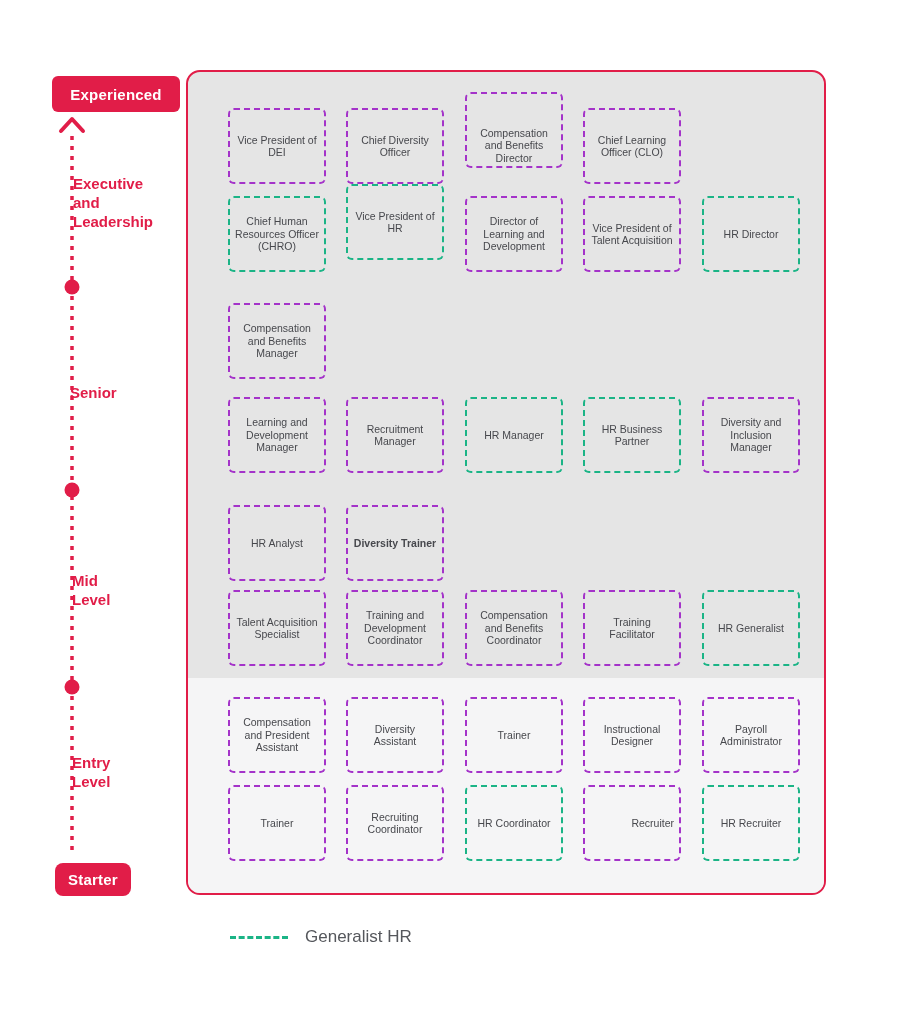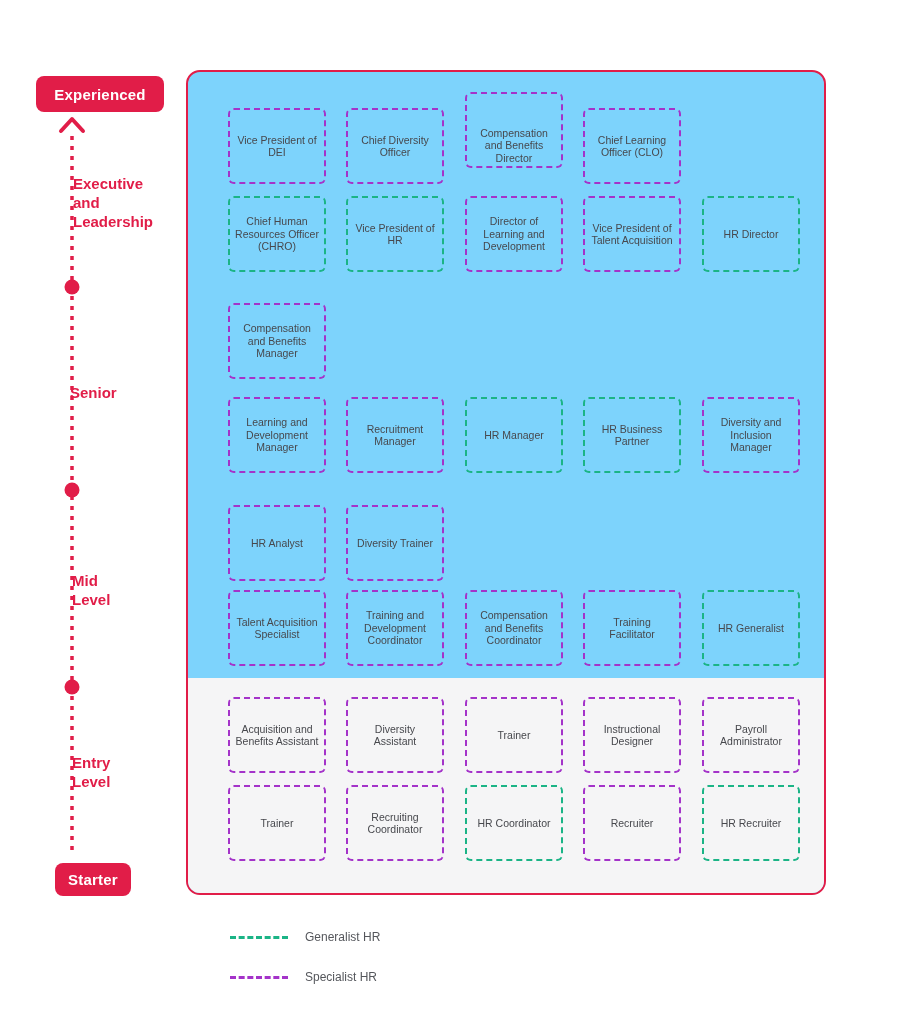--- a/index.html
+++ b/index.html
@@ -14,56 +14,56 @@
     --band:#F5F5F6;
     --boxtext:#47484D;
     --legendtext:#55575C;
   }
   
   .badge{
     position:absolute;background:var(--accent);color:#fff;font-weight:bold;
     font-size:15px;display:flex;align-items:center;justify-content:center;
     border-radius:8px;letter-spacing:.2px;
   }
-  #badge-experienced{left:36px;top:76px;width:128px;height:36px;}
+  #badge-experienced{left:52px;top:76px;width:128px;height:36px;border-radius:6px;}
   #badge-starter{left:55px;top:863px;width:76px;height:33px;}
   .axis-svg{position:absolute;left:0;top:0;pointer-events:none;}
   .level-label{
     position:absolute;color:var(--accent);font-weight:bold;font-size:15px;
     text-align:left;line-height:19px;white-space:pre-line;
   }
   #label-executive{left:73px;top:174px;width:120px;}
   #label-senior{left:70px;top:383px;width:100px;}
   #label-mid{left:72px;top:571px;width:100px;}
   #label-entry{left:72px;top:753px;width:100px;}
   
   .panel{
     position:absolute;left:186px;top:70px;width:636px;height:821px;
-    border:2.5px solid var(--accent);border-radius:14px;background:#7dd3fc;
+    border:2.5px solid var(--accent);border-radius:14px;background:#e5e5e5;
     overflow:hidden;
   }
   .entry-band{
     position:absolute;left:0;right:0;top:606px;bottom:0;background:var(--band);
   }
   .role-box{
     position:absolute;width:84px;height:68px;border-radius:6px;
     border:2.5px dashed var(--specialist);
     display:flex;align-items:center;justify-content:center;text-align:center;
     font-size:10.5px;line-height:12.5px;color:var(--boxtext);
     padding:2px 5px;box-sizing:content-box;background:transparent;
   }
   .role-box.generalist{border-color:var(--generalist);}
   .role-box.specialist{border-color:var(--specialist);}
   
   .legend{position:absolute;left:230px;top:921px;}
   .legend-item{display:flex;align-items:center;height:32px;margin-bottom:8px;}
   .legend-dash{width:58px;height:0;border-top:3.5px dashed var(--specialist);}
   .legend-dash.generalist{border-top-color:var(--generalist);}
   .legend-dash.specialist{border-top-color:var(--specialist);}
-  .legend-text{margin-left:17px;font-size:12px;color:var(--legendtext);}
+  .legend-text{margin-left:17px;font-size:17px;color:var(--legendtext);}
 </style>
 </head>
 <body>
 
 <div class="badge" id="badge-experienced">Experienced</div>
 
 <svg class="axis-svg" width="909" height="1024" viewBox="0 0 909 1024">
   <polyline points="61,131 72,119 83,131" fill="none" stroke="#E11D48" stroke-width="4" stroke-linecap="round" stroke-linejoin="round"></polyline>
   <line x1="72" y1="136" x2="72" y2="851" stroke="#E11D48" stroke-width="3.5" stroke-dasharray="4 6"></line>
   <circle cx="72" cy="287" r="7.5" fill="#E11D48"></circle>
@@ -93,21 +93,21 @@
       </div>
       <div class="role-box specialist" style="left: 277px; top: 20px; align-items: flex-end;">
         <span>Compensation and Benefits Director</span>
       </div>
       <div class="role-box specialist" style="left: 395px; top: 36px;">
         <span>Chief Learning Officer (CLO)</span>
       </div>
       <div class="role-box generalist" style="left: 40px; top: 124px;">
         <span>Chief Human Resources Officer (CHRO)</span>
       </div>
-      <div class="role-box generalist" style="left: 158px; top: 124px;">
+      <div class="role-box generalist" style="left: 158px; top: 112px;">
         <span>Vice President of HR</span>
       </div>
       <div class="role-box specialist" style="left: 277px; top: 124px;">
         <span>Director of Learning and Development</span>
       </div>
       <div class="role-box specialist" style="left: 395px; top: 124px;">
         <span>Vice President of Talent Acquisition</span>
       </div>
       <div class="role-box generalist" style="left: 514px; top: 124px;">
         <span>HR Director</span>
@@ -126,40 +126,40 @@
       </div>
       <div class="role-box generalist" style="left: 395px; top: 325px;">
         <span>HR Business Partner</span>
       </div>
       <div class="role-box specialist" style="left: 514px; top: 325px;">
         <span>Diversity and Inclusion Manager</span>
       </div>
       <div class="role-box specialist" style="left: 40px; top: 433px;">
         <span>HR Analyst</span>
       </div>
-      <div class="role-box specialist" style="left: 158px; top: 433px;">
+      <div class="role-box specialist" style="left: 158px; top: 433px; font-weight: bold;">
         <span>Diversity Trainer</span>
       </div>
       <div class="role-box specialist" style="left: 40px; top: 518px;">
         <span>Talent Acquisition Specialist</span>
       </div>
       <div class="role-box specialist" style="left: 158px; top: 518px;">
         <span>Training and Development Coordinator</span>
       </div>
       <div class="role-box specialist" style="left: 277px; top: 518px;">
         <span>Compensation and Benefits Coordinator</span>
       </div>
       <div class="role-box specialist" style="left: 395px; top: 518px;">
         <span>Training Facilitator</span>
       </div>
       <div class="role-box generalist" style="left: 514px; top: 518px;">
         <span>HR Generalist</span>
       </div>
       <div class="role-box specialist" style="left: 40px; top: 625px;">
-        <span>Acquisition and Benefits Assistant</span>
+        <span>Compensation and President Assistant</span>
       </div>
       <div class="role-box specialist" style="left: 158px; top: 625px;">
         <span>Diversity Assistant</span>
       </div>
       <div class="role-box specialist" style="left: 277px; top: 625px;">
         <span>Trainer</span>
       </div>
       <div class="role-box specialist" style="left: 395px; top: 625px;">
         <span>Instructional Designer</span>
       </div>
@@ -168,31 +168,27 @@
       </div>
       <div class="role-box specialist" style="left: 40px; top: 713px;">
         <span>Trainer</span>
       </div>
       <div class="role-box specialist" style="left: 158px; top: 713px;">
         <span>Recruiting Coordinator</span>
       </div>
       <div class="role-box generalist" style="left: 277px; top: 713px;">
         <span>HR Coordinator</span>
       </div>
-      <div class="role-box specialist" style="left: 395px; top: 713px;">
+      <div class="role-box specialist" style="left: 395px; top: 713px; justify-content: flex-end;">
         <span>Recruiter</span>
       </div>
       <div class="role-box generalist" style="left: 514px; top: 713px;">
         <span>HR Recruiter</span>
       </div>
     </div>
 </div>
 
 <div class="legend">
   <div class="legend-item">
     <span class="legend-dash generalist"></span>
     <span class="legend-text">Generalist HR</span>
   </div>
-  <div class="legend-item">
-    <span class="legend-dash specialist"></span>
-    <span class="legend-text">Specialist HR</span>
-  </div>
 </div>
 
 </body></html>

